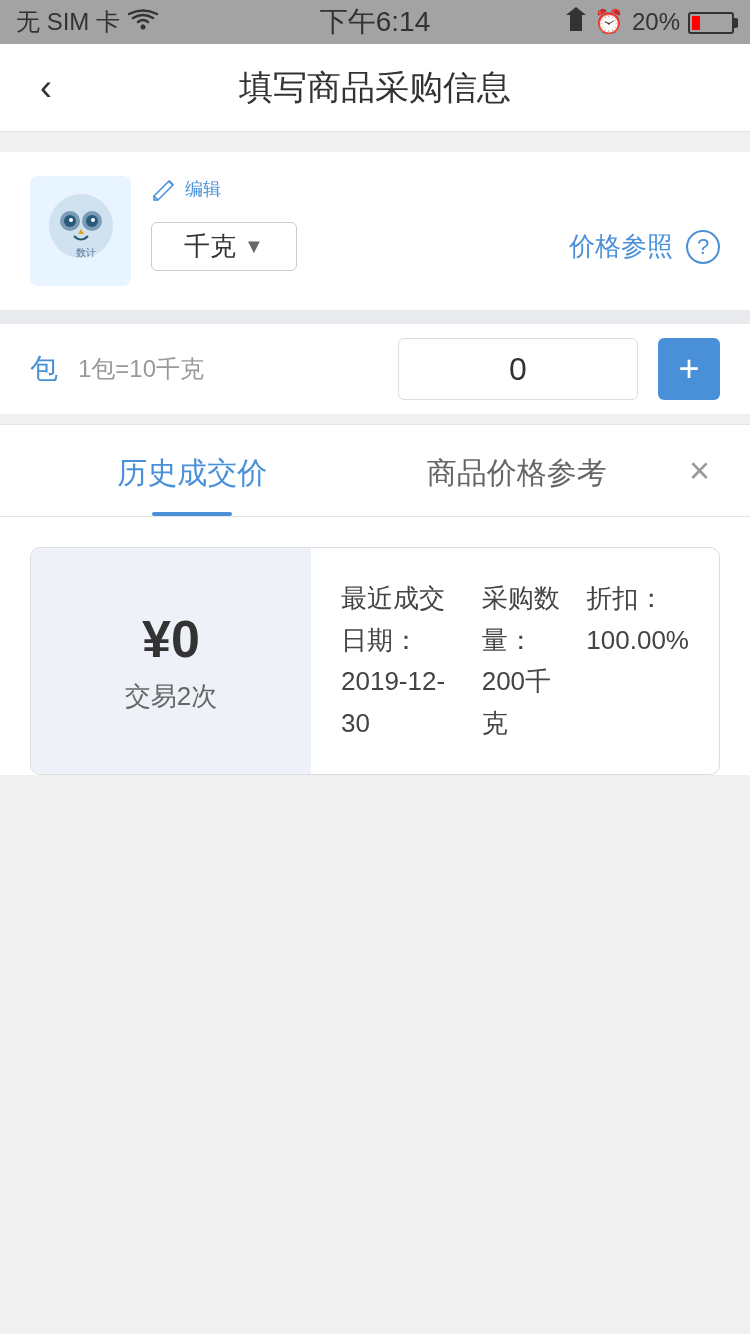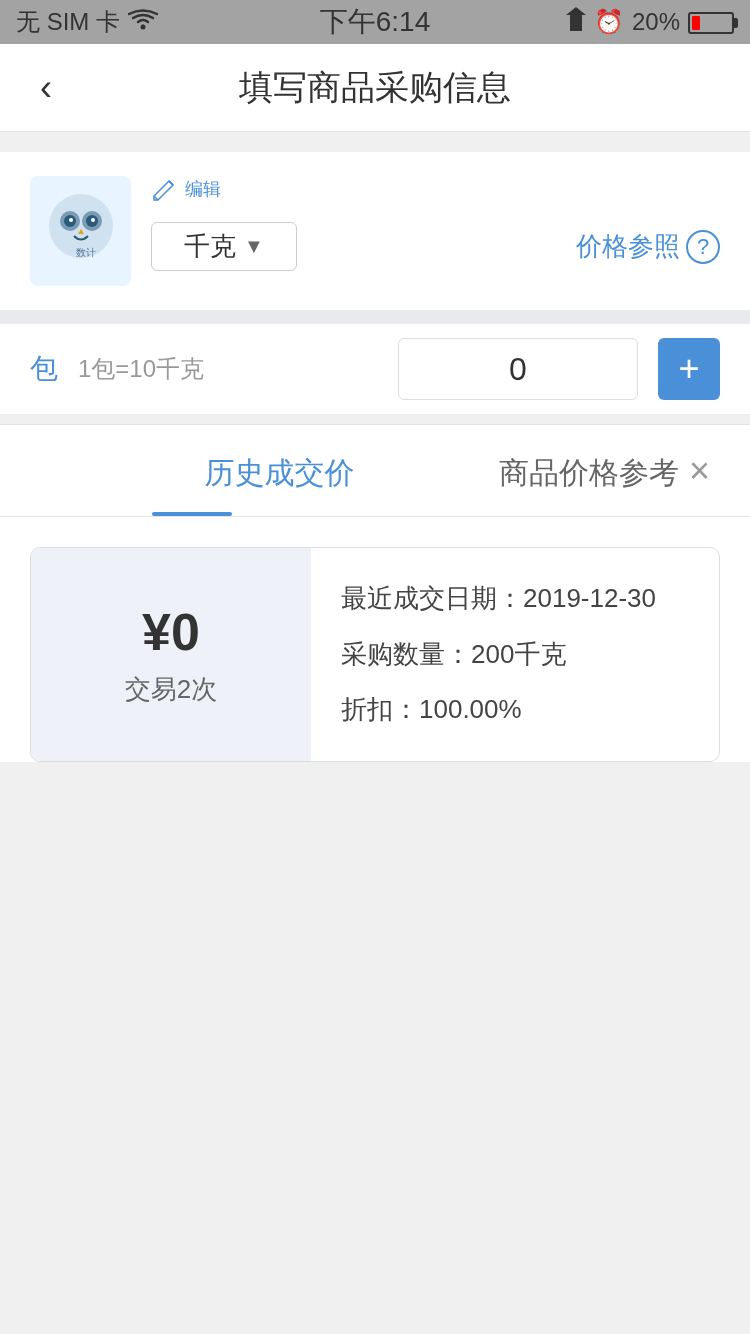--- a/index.html
+++ b/index.html
@@ -168,21 +168,21 @@
     }
     .unit-select-arrow {
       font-size: 20px;
       color: #666;
     }
     .price-ref {
       color: #4a90d9;
       font-size: 26px;
       display: flex;
       align-items: center;
-      gap: 6px;
+      gap: 13px;
       cursor: pointer;
     }
     .price-ref-help {
       width: 34px;
       height: 34px;
       border: 2px solid #4a90d9;
       border-radius: 50%;
       display: flex;
       align-items: center;
       justify-content: center;
@@ -251,21 +251,21 @@
     
     .tabs-row {
       display: flex;
       align-items: center;
       border-bottom: 1px solid #e5e5e5;
       position: relative;
       padding: 0 30px;
     }
     .tab-item {
       flex: 1;
-      text-align: right;
+      text-align: center;
       padding: 28px 0 22px;
       font-size: 30px;
       cursor: pointer;
       position: relative;
     }
     .tab-item.active {
       color: #4a90d9;
       font-weight: 500;
     }
     .tab-item.inactive {
@@ -312,21 +312,21 @@
     }
     .price-trades {
       font-size: 26px;
       color: #666;
       margin-top: 10px;
     }
     .price-card-right {
       flex: 1;
       padding: 30px 30px;
       display: flex;
-      flex-direction: column;
+      flex-direction: row;
       justify-content: center;
       gap: 14px;
     }
     .price-detail-row {
       font-size: 26px;
       color: #444;
       line-height: 1.6;
     }
 
     

